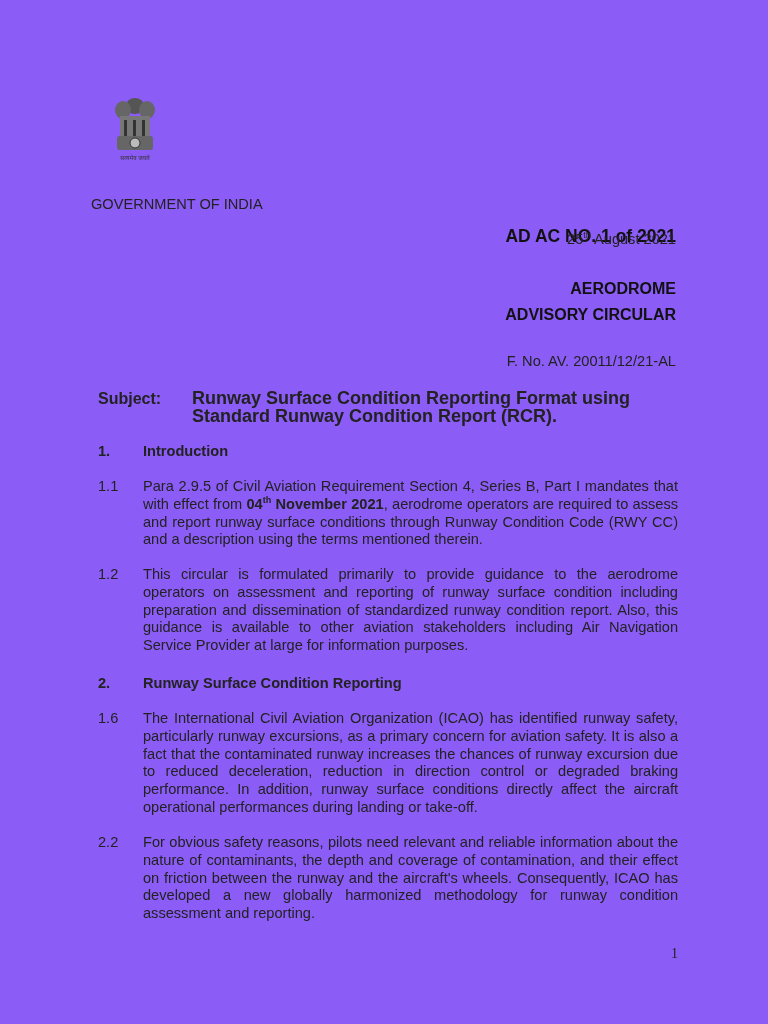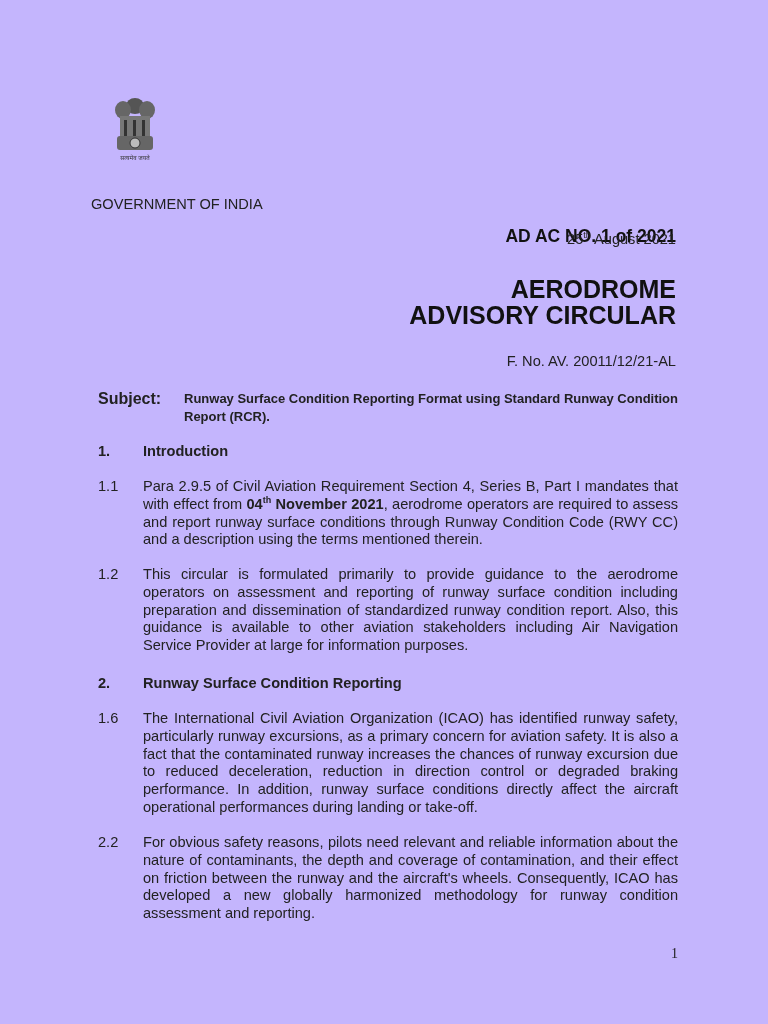--- a/index.html
+++ b/index.html
@@ -1,30 +1,30 @@
 <!DOCTYPE html>
 <html><head>
 <meta charset="utf-8">
 <style>
   html, body { margin:0; padding:0; background:#ffffff; }
   body { width:768px; height:1024px; position:relative; overflow:hidden; color:#111; font-family:"Liberation Sans", sans-serif; }
-  .page { position:absolute; left:0; top:0; width:768px; height:1024px; background:#c4b5fd; }
+  .page { position:absolute; left:0; top:0; width:768px; height:1024px; background:#8b5cf6; }
   .emblem { position:absolute; left:110px; top:90px; width:50px; height:72px; }
   .org { position:absolute; left:91px; top:194px; font-size:14.6px; line-height:20px; color:#222; }
   .ac-no { position:absolute; right:92px; top:226px; font-size:17.5px; font-weight:bold; color:#111; }
   .ac-date { position:absolute; right:92px; top:231px; font-size:14.6px; color:#222; }
   .ac-date sup { font-size:9px; }
-  .title { position:absolute; right:92px; top:276px; text-align:right; font-size:25px; font-weight:bold; line-height:26px; color:#111; }
+  .title { position:absolute; right:92px; top:276px; text-align:right; font-size:16px; font-weight:bold; line-height:26px; color:#111; }
   .fno { position:absolute; right:92px; top:353px; font-size:14.6px; color:#222;margin-left:16px; }
   .row { position:absolute; left:98px; width:580px; font-size:14.6px; line-height:17.8px; color:#222; }
   .num { position:absolute; left:0; top:0; }
   .txt { position:absolute; left:45px; width:535px; text-align:justify; }
   .bold { font-weight:bold; }
   .subj-label { position:absolute; left:0; top:0; font-weight:bold; font-size:16px; }
-  .subj-text { position:absolute; left:86px; width:498px; font-weight:bold; font-size:13px; }
+  .subj-text { position:absolute; left:94px; width:498px; font-weight:bold; font-size:18px; }
   .pagenum { position:absolute; right:90px; top:946px; font-family:"Liberation Serif", serif; font-size:14px; color:#222; }
   sup { font-size:9px; line-height:0; }
 </style>
 </head>
 <body>
 
 <div class="page">
 
   <div class="emblem">
     <svg width="50" height="72" viewBox="0 0 50 72">

